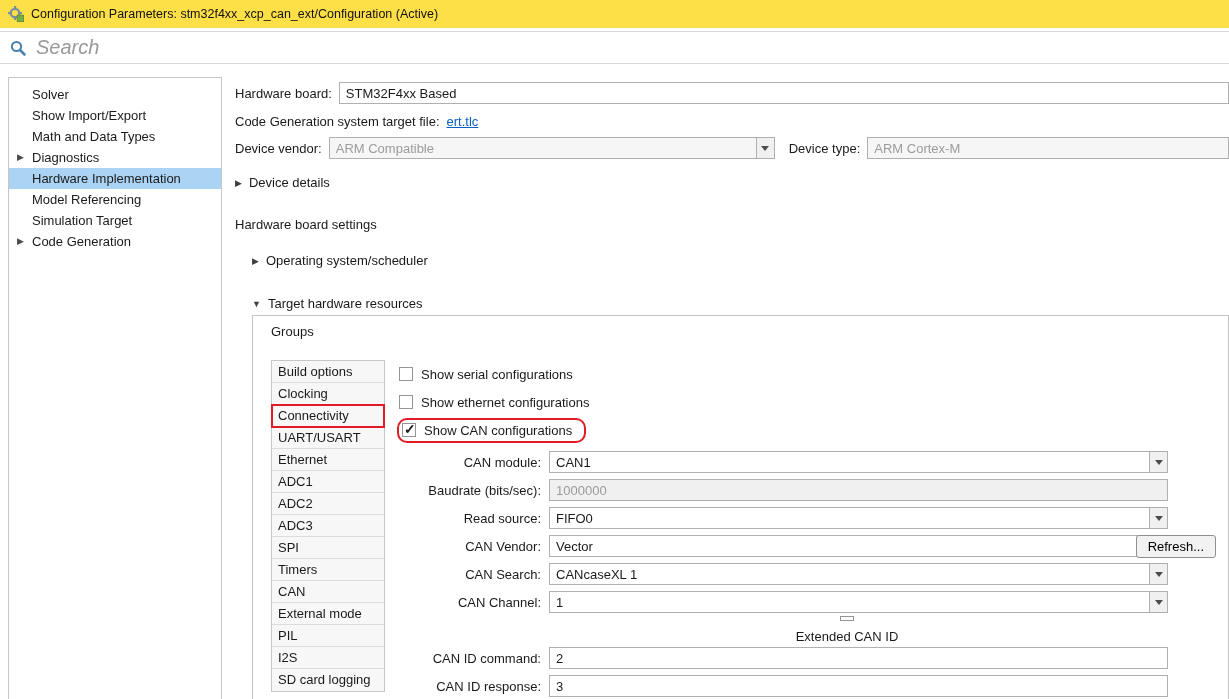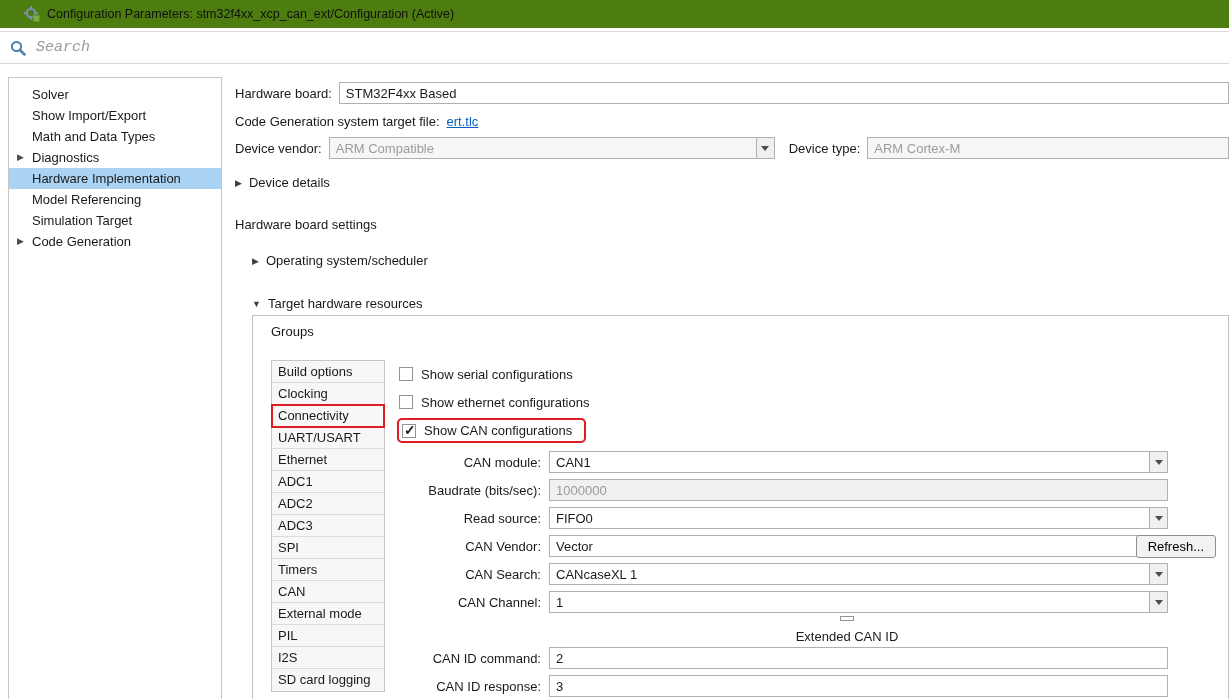--- a/index.html
+++ b/index.html
@@ -4,29 +4,29 @@
 <style>
   * { margin:0; padding:0; box-sizing:border-box; }
   html,body { width:1229px; height:699px; }
   body {
     position:relative; overflow:hidden; background:#ffffff;
     font-family:"Liberation Sans", sans-serif; font-size:13px; color:#1a1a1a;
   }
 
   
   .titlebar { position:absolute; top:0; left:0; right:0; height:28px;
-    display:flex; align-items:center; gap:7px; padding-left:24px; background:#4d7c0f; }
+    display:flex; align-items:center; gap:7px; padding-left:8px; background:#fde047; }
   .title-text { font-size:12.5px; color:#111; }
 
   
   .searchbar { position:absolute; top:31px; left:0; right:0; height:33px;
     border-top:1px solid #d8d8d8; border-bottom:1px solid #d8d8d8;
     display:flex; align-items:center; background:#fff; }
   .search-icon-box { width:36px; height:100%; display:flex; align-items:center; justify-content:center; }
-  .search-input { flex:1; height:100%; border:none; outline:none; font-family:Liberation Mono, monospace; font-size:15px; color:#737373; }
+  .search-input { flex:1; height:100%; border:none; outline:none; font-family:Liberation Sans, sans-serif; font-size:20px; color:#737373; }
   .search-input::placeholder { font-style:italic; color:#9a9a9a; }
 
   
   .sidebar { position:absolute; left:8px; top:77px; width:214px; bottom:0;
     background:#fff; border:1px solid #c6c6c6; border-bottom:none; padding-top:6px; }
   .side-item { height:21px; line-height:21px; padding-left:23px; position:relative; cursor:default; white-space:nowrap; }
   .side-item.on { background:#abd4f4; }
   .side-arrow { position:absolute; left:8px; top:0; font-size:9px; color:#4b4b4b; }
 
   
@@ -68,21 +68,21 @@
   .group-list { width:114px; border:1px solid #c6c6c6; background:#f7f7f7; align-self:flex-start; }
   .group-item { height:22px; line-height:21px; padding-left:6px; border-bottom:1px solid #dcdcdc; white-space:nowrap; cursor:default; }
   .group-item:last-child { border-bottom:none; }
   .group-item.red-outline { outline:2px solid #e01b24; outline-offset:-1px; position:relative; z-index:2; }
 
   .group-content { flex:1; padding-left:12px; position:relative; }
 
   .chk-row { height:28px; display:flex; align-items:center; gap:8px; padding-left:2px; }
   .checkbox { width:14px; height:14px; min-width:14px; border:1px solid #949494; background:#fff; position:relative; }
   .checkbox.on::after { content:"✓"; position:absolute; left:1px; top:-3px; font-size:14px; font-weight:bold; color:#1a1a1a; }
-  .red-box { display:inline-flex; align-items:flex-end; gap:8px; outline:2px solid #e01b24; border-radius:3px; padding:3px 12px 3px 3px; }
+  .red-box { display:inline-flex; align-items:flex-start; gap:8px; outline:2px solid #e01b24; border-radius:8px; padding:3px 12px 3px 3px; }
 
   .field-row { height:28px; display:flex; align-items:center; padding-right:60px; position:relative; }
   .field-row.first { margin-top:4px; }
   .f-label { width:152px; min-width:152px; text-align:right; padding-right:8px; white-space:nowrap; }
   .f-combo { flex:1; }
   .f-text { flex:1; height:22px; border:1px solid #b0b0b0; padding:0 6px; font-family:inherit; font-size:13px; color:#1a1a1a; background:#fff; }
   .f-text.disabled { background:#f0f0f0; color:#9a9a9a; }
   .ext-row { padding-left:69px;flex-direction:column; }
   .refresh-btn { position:absolute; right:12px; top:3px; height:23px; padding:0 11px;
     background:#f2f2f2; border:1px solid #8f8f8f; border-radius:3px; font-family:inherit; font-size:13px; cursor:pointer; }

